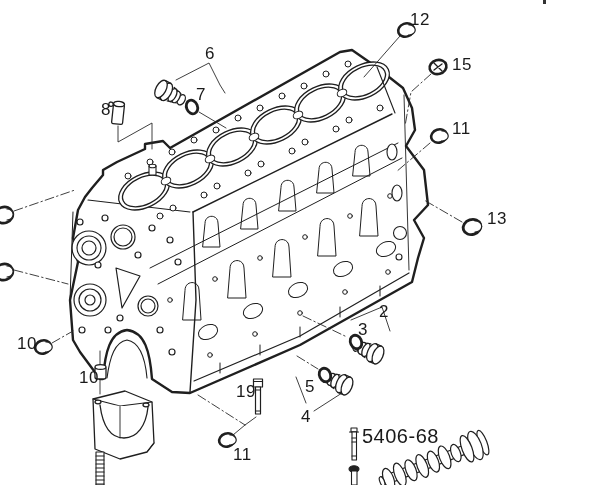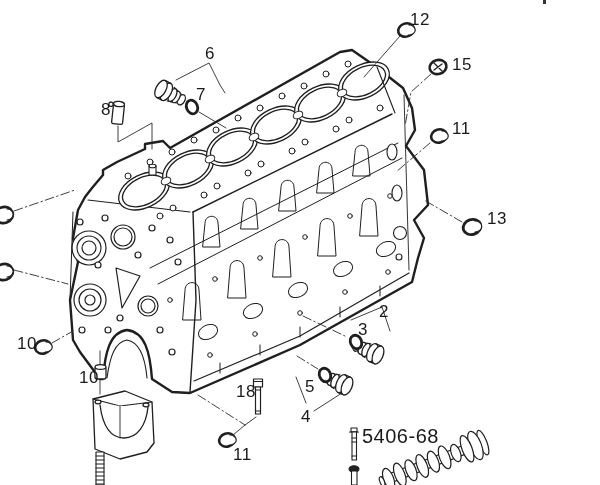--- a/index.html
+++ b/index.html
@@ -318,20 +318,20 @@
 
   <div class="callout" style="left:205px;top:45px">6</div>
   <div class="callout" style="left:196px;top:86px">7</div>
   <div class="callout" style="left:101px;top:101px">8</div>
   <div class="callout" style="left:410px;top:11px">12</div>
   <div class="callout" style="left:452px;top:56px">15</div>
   <div class="callout" style="left:452px;top:120px">11</div>
   <div class="callout" style="left:487px;top:210px">13</div>
   <div class="callout" style="left:17px;top:335px">10</div>
   <div class="callout" style="left:79px;top:369px">10</div>
-  <div class="callout" style="left:236px;top:383px">18</div>
+  <div class="callout" style="left:236px;top:383px">19</div>
   <div class="callout" style="left:233px;top:446px">11</div>
   <div class="callout" style="left:379px;top:303px">2</div>
   <div class="callout" style="left:358px;top:321px">3</div>
   <div class="callout" style="left:301px;top:408px">4</div>
   <div class="callout" style="left:305px;top:378px">5</div>
   <div class="callout ref" style="left:362px;top:426px">5406-68</div>
 </div>
 
 </body></html>

